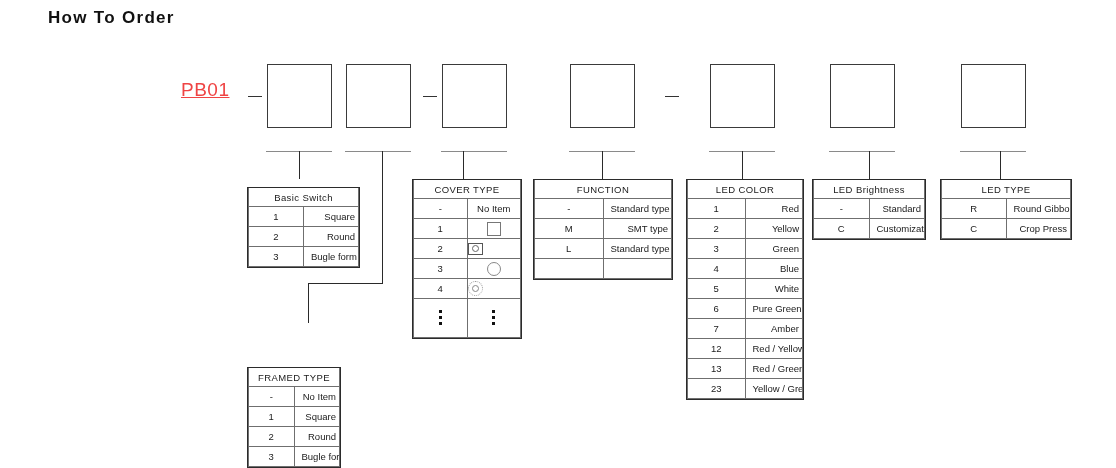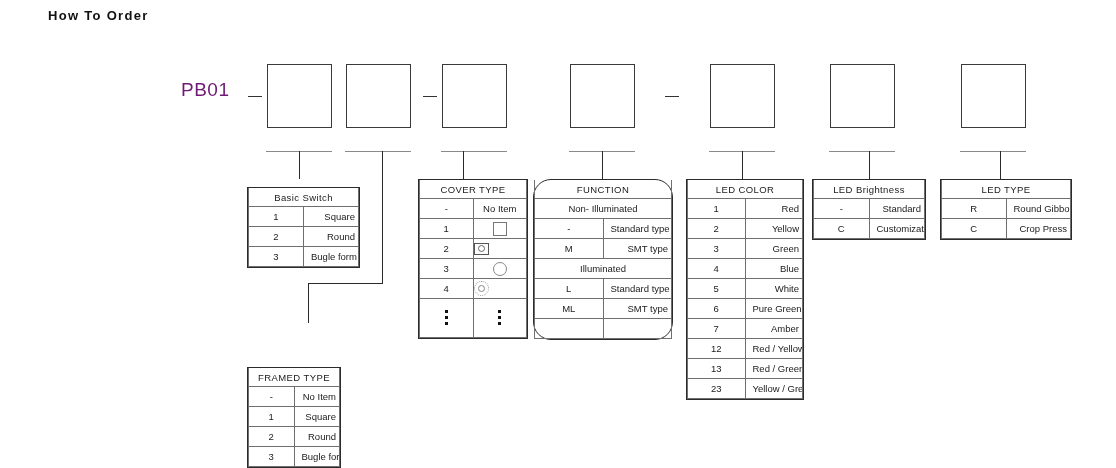--- a/index.html
+++ b/index.html
@@ -7,26 +7,26 @@
     width:1116px;height:468px;
     background:#ffffff;
     font-family:"Liberation Sans", sans-serif;
     color:#1a1a1a;
     position:relative;
     overflow:hidden;
     -webkit-font-smoothing:antialiased;
   }
   #page-title{
     position:absolute;left:48px;top:8px;
-    font-size:13px;font-weight:bold;letter-spacing:1.3px;
+    font-size:17px;font-weight:bold;letter-spacing:1.3px;
     color:#111;
   }
   #prefix-label{
     position:absolute;left:181px;top:79px;
-    font-size:19px;letter-spacing:0.5px;color:#701a75;
+    font-size:19px;letter-spacing:0.5px;color:#ef4444;text-decoration:underline;
   }
   .code-box{
     position:absolute;
     width:65px;height:64px;
     border:1.4px solid #3a3a3a;
     background:#fff;
     box-sizing:border-box;
   }
   .dash{
     position:absolute;
@@ -188,21 +188,21 @@
       <td class="v">Round</td>
     </tr>
     <tr>
       <td class="k">3</td>
       <td class="v">Bugle form</td>
     </tr>
   </tbody>
     </table>
 </div>
 
-<div class="opt-table" style="left:412px;top:179px;width:110px;margin-left:6px;">
+<div class="opt-table" style="left:412px;top:179px;width:110px;">
   <table>
     <tbody>
         <tr class="hdr">
       <td colspan="2">COVER TYPE</td>
     </tr>
     <tr>
       <td class="k">-</td>
       <td class="ctr">No Item</td>
     </tr>
     <tr>
@@ -238,49 +238,39 @@
         <span class="ic-vdots"><b></b><b></b><b></b></span>
       </td>
       <td class="icon" style="height:38px;">
         <span class="ic-vdots"><b></b><b></b><b></b></span>
       </td>
     </tr>
   </tbody>
     </table>
 </div>
 
-<div class="opt-table" style="left:533px;top:179px;width:140px;border-radius:18px;">
+<div class="opt-table" style="left:533px;top:179px;width:140px;">
   <table>
     <tbody>
         <tr class="hdr">
       <td colspan="2">FUNCTION</td>
-    </tr>
-    <tr>
-      <td colspan="2" class="ctr">Non- Illuminated</td>
     </tr>
     <tr>
       <td class="k">-</td>
       <td class="v">Standard  type</td>
     </tr>
     <tr>
       <td class="k">M</td>
       <td class="v">SMT type</td>
     </tr>
     <tr>
-      <td colspan="2" class="ctr">Illuminated</td>
-    </tr>
-    <tr>
       <td class="k">L</td>
       <td class="v">Standard type</td>
     </tr>
     <tr>
-      <td class="k">ML</td>
-      <td class="v">SMT type</td>
-    </tr>
-    <tr>
       <td class="k blank"></td>
       <td class="v blank"></td>
     </tr>
   </tbody>
     </table>
 </div>
 
 <div class="opt-table" style="left:686px;top:179px;width:118px;">
   <table>
     <tbody>

